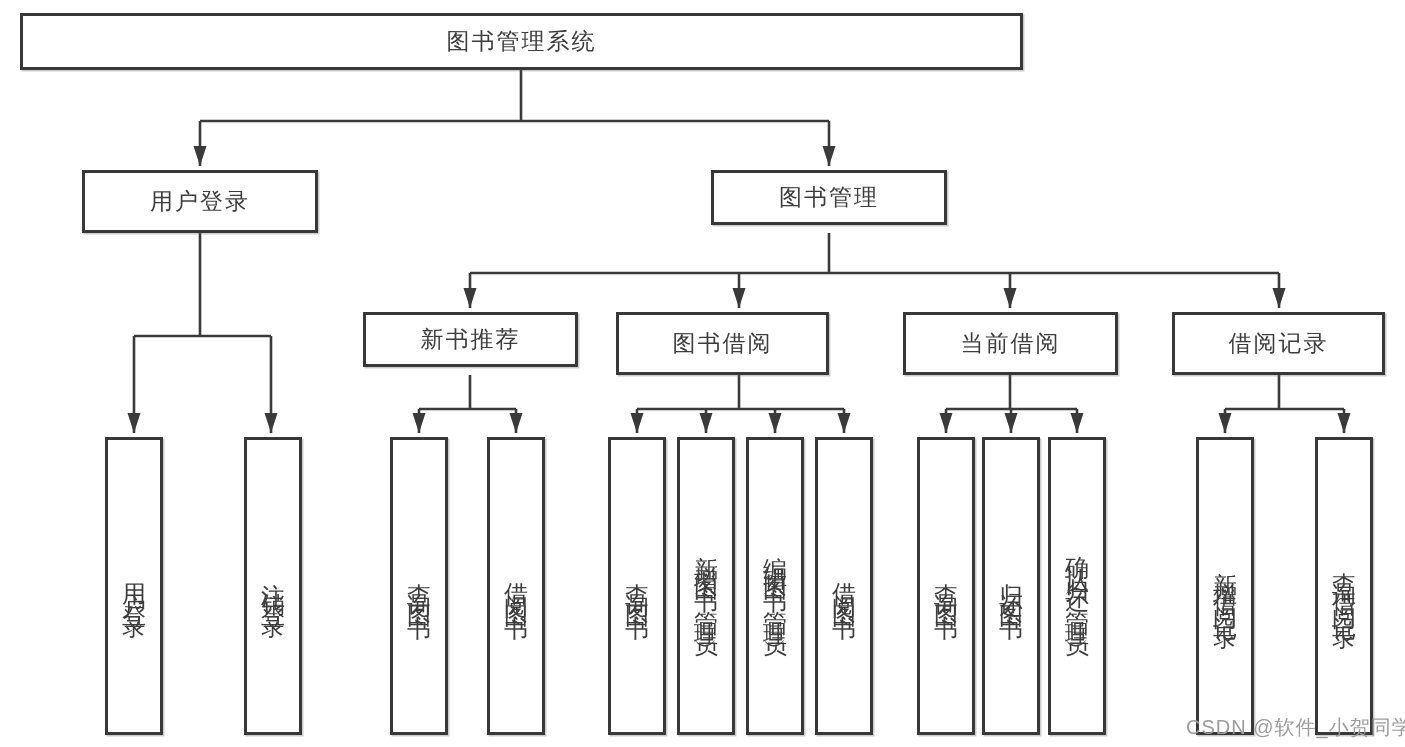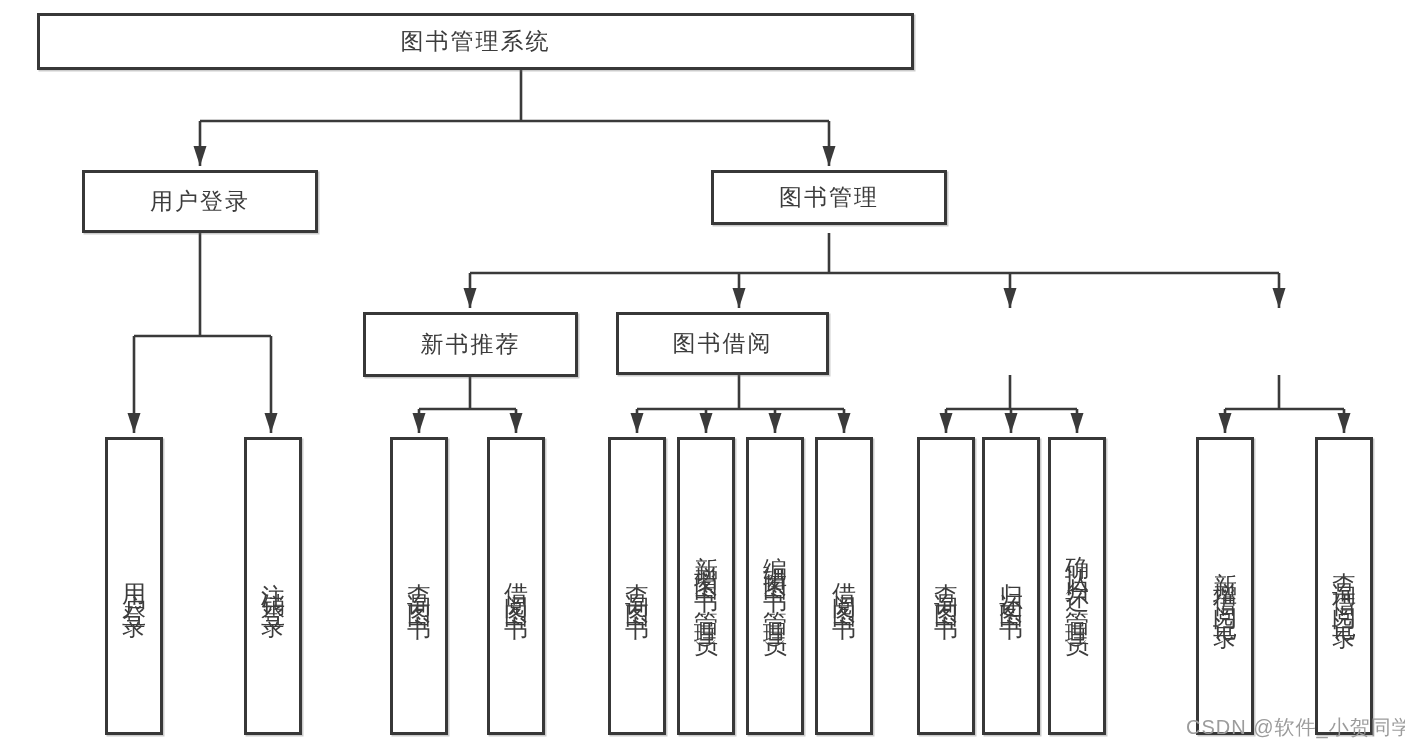--- a/index.html
+++ b/index.html
@@ -98,36 +98,42 @@
     <path class="edge" d="M1010,375 V409 M946,409 H1077"></path>
     <path class="edge" d="M946,409 V433" marker-end="url(#arrow)"></path>
     <path class="edge" d="M1011,409 V433" marker-end="url(#arrow)"></path>
     <path class="edge" d="M1077,409 V433" marker-end="url(#arrow)"></path>
 
     <path class="edge" d="M1279,375 V409 M1225,409 H1344"></path>
     <path class="edge" d="M1225,409 V433" marker-end="url(#arrow)"></path>
     <path class="edge" d="M1344,409 V433" marker-end="url(#arrow)"></path>
   </svg>
 
-  <div class="hbox" style="left:37px;top:13px;width:877px;height:57px">
+  <div class="hbox" style="left:20px;top:13px;width:1003px;height:57px">
     <span>图书管理系统</span>
   </div>
 
   <div class="hbox" style="left:82px;top:170px;width:236px;height:63px">
     <span>用户登录</span>
   </div>
   <div class="hbox" style="left:711px;top:170px;width:236px;height:55px">
     <span>图书管理</span>
   </div>
 
-  <div class="hbox" style="left:363px;top:312px;width:215px;height:65px">
+  <div class="hbox" style="left:363px;top:312px;width:215px;height:55px">
     <span>新书推荐</span>
   </div>
   <div class="hbox" style="left:616px;top:312px;width:213px;height:63px">
     <span>图书借阅</span>
+  </div>
+  <div class="hbox" style="left:903px;top:312px;width:215px;height:63px">
+    <span>当前借阅</span>
+  </div>
+  <div class="hbox" style="left:1172px;top:312px;width:213px;height:63px">
+    <span>借阅记录</span>
   </div>
 
   <div class="vbox" style="left:105px">
     <span class="vtext">用户登录</span>
   </div>
   <div class="vbox" style="left:244px">
     <span class="vtext">注销登录</span>
   </div>
 
   <div class="vbox" style="left:390px">

